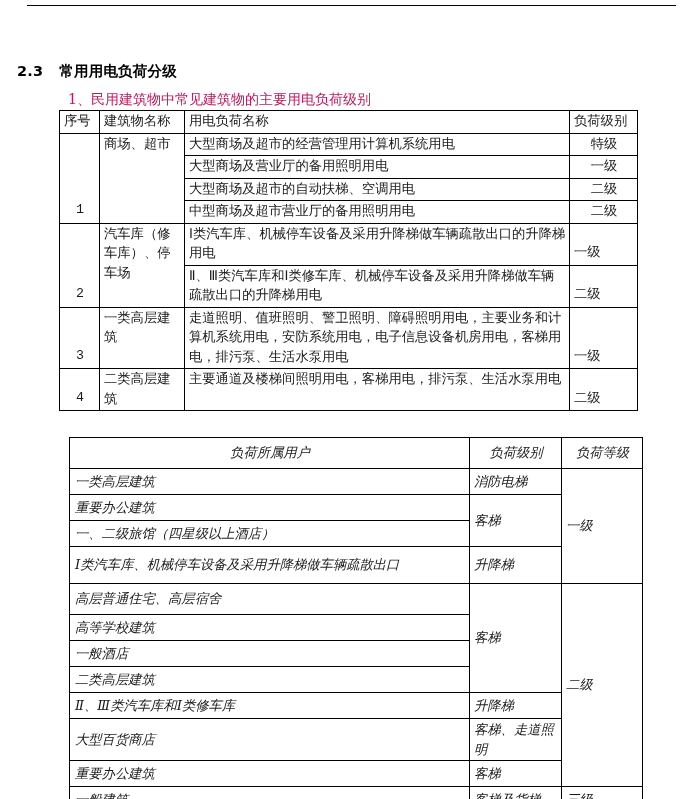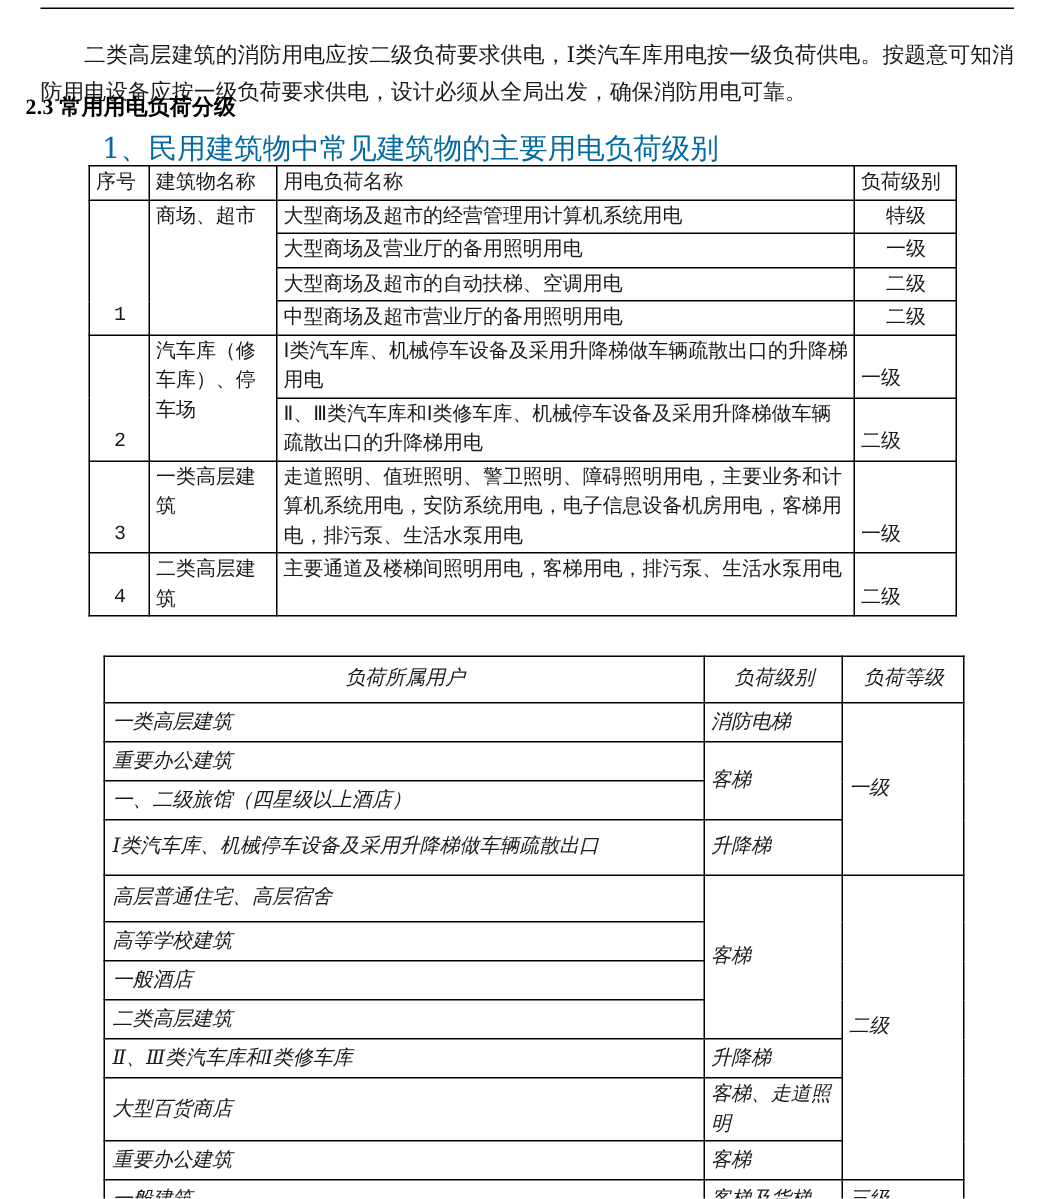--- a/index.html
+++ b/index.html
@@ -49,28 +49,28 @@
   .h-section {
     position: absolute;
     left: 17px;
     top: 62px;
     font-family: "DejaVu Sans", "Liberation Sans", sans-serif;
     font-size: 14.5px;
     font-weight: bold;
     color: #000;
     letter-spacing: 0.2px;
   }
-  .h-section .num { margin-right: 4px; font-family: Liberation Serif, serif; }
+  .h-section .num { margin-right: 16px; }
 
   
   .sub-label {
     position: absolute;
-    font-size: 19px;
+    font-size: 14px;
     line-height: 22px;
-    color: #0369a1;
+    color: #be185d;
   }
   #sub-1 { left: 68px; top: 88px; }
   #sub-2 { left: 27px; top: 396px; }
 
   
   table.doc-table {
     position: absolute;
     border-collapse: collapse;
     font-size: 13.3px;
     line-height: 19.5px;
@@ -120,21 +120,20 @@
   #table-elevator-levels td.short { height: 23px; }
   #table-elevator-levels td.mid { height: 28px; }
 </style>
 </head>
 <body>
 
 <div class="page">
 
   <div class="top-rule"></div>
 
-  <p class="para"><span class="indent"></span><span>二类高层建筑的消防用电应按二级负荷要求供电，Ⅰ类汽车库用电按一级负荷供电。按题意可知消防用电设备应按一级负荷要求供电，设计必须从全局出发，确保消防用电可靠。</span></p>
 
   <div class="h-section">
     <span class="num">2.3</span><span>常用用电负荷分级</span>
   </div>
 
   <div class="sub-label" id="sub-1">1、民用建筑物中常见建筑物的主要用电负荷级别</div>
 
   <table class="doc-table" id="table-load-levels">
     <colgroup>
       <col class="c-seq">

